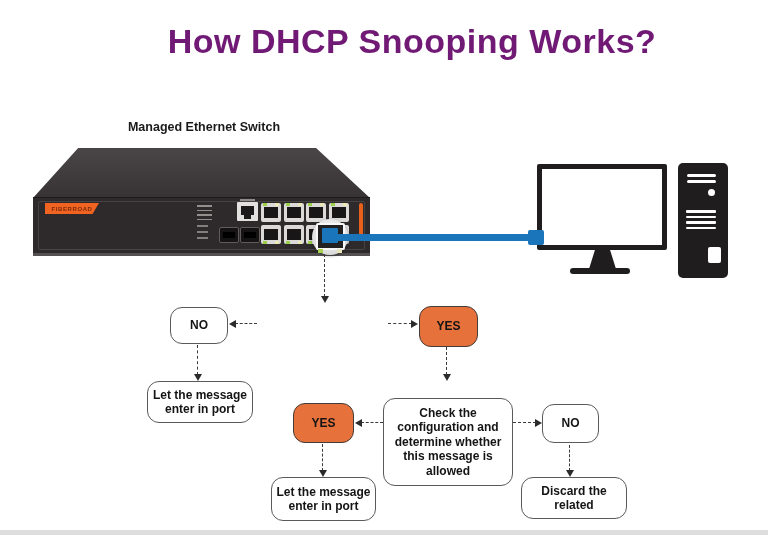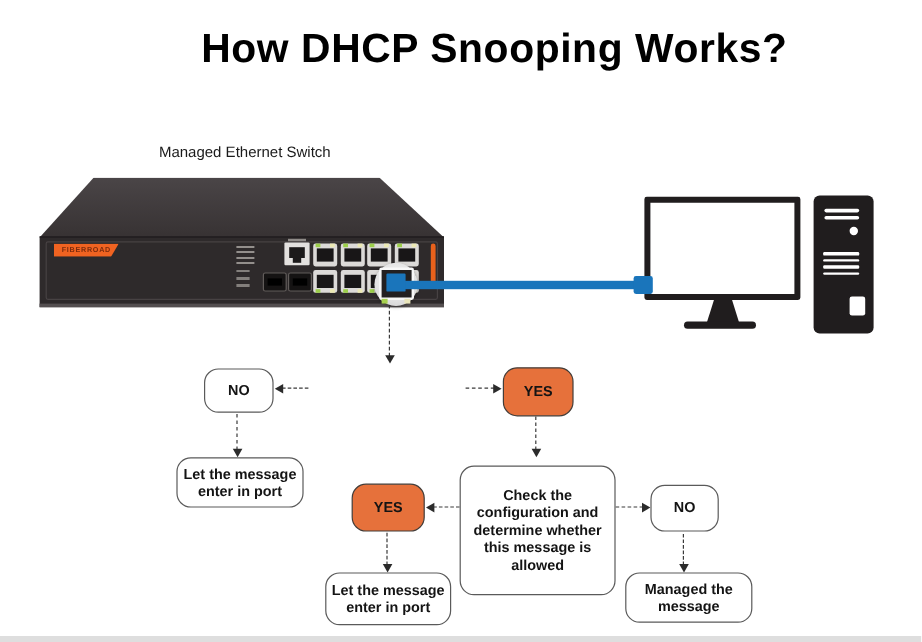--- a/index.html
+++ b/index.html
@@ -1,25 +1,25 @@
 <!DOCTYPE html>
 <html><head>
 <meta charset="utf-8">
 <style>
   html,body{margin:0;padding:0;background:#ffffff;}
   body{font-family:"Liberation Sans", sans-serif;}
   .canvas{position:relative;width:768px;height:535px;background:#ffffff;overflow:hidden;}
 
   
   .title{position:absolute;left:56px;right:0;top:22px;margin:0;text-align:center;
-         font-size:34px;font-weight:600;letter-spacing:.5px;color:#000000;}
+         font-size:34px;font-weight:600;letter-spacing:.5px;color:#701a75;}
 
   
   .switch-label{position:absolute;left:124px;top:120px;width:160px;text-align:center;
-                font-size:12.5px;font-weight:normal;color:#1a1a1a;}
+                font-size:12.5px;font-weight:bold;color:#1a1a1a;}
   .switch{position:absolute;left:33px;top:148px;width:337px;height:110px;}
   .sw-top{position:absolute;left:0;top:0;width:337px;height:50px;
           background:linear-gradient(180deg,#4a4547 0%,#373233 100%);
           clip-path:polygon(13.4% 0,84% 0,100% 100%,0 100%);}
   .sw-front{position:absolute;left:0;top:49px;width:337px;height:55px;background:#2E2A2B;
             border-top:1px solid #1d1a1b;border-bottom:3px solid #544f50;}
   .sw-panel{position:absolute;left:5px;right:5px;top:3px;bottom:3px;border:1px solid #474243;border-radius:2px;}
   .brand{position:absolute;left:12px;top:5px;width:54px;height:11px;background:#F06321;
          clip-path:polygon(0 0,100% 0,88% 100%,0 100%);
          font-size:6px;font-weight:bold;color:#7e2c0d;letter-spacing:.6px;
@@ -77,21 +77,21 @@
   
   .fbox{position:absolute;display:flex;align-items:center;justify-content:center;text-align:center;
         font-weight:bold;font-size:12px;line-height:14.5px;color:#141414;background:#ffffff;
         border:1.4px solid #5a5a5a;border-radius:12px;padding:2px 4px;box-sizing:border-box;}
   .fbox.orange{background:#E6713B;border-color:#433d39;}
   .b-no1{left:170px;top:307px;width:58px;height:37px;}
   .b-q{left:257px;top:305px;width:131px;height:40px;}
   .b-yes1{left:419px;top:306px;width:59px;height:41px;}
   .b-let1{left:147px;top:381px;width:106px;height:42px;}
   .b-yes2{left:293px;top:403px;width:61px;height:40px;}
-  .b-check{left:383px;top:388px;width:130px;height:108px;}
+  .b-check{left:383px;top:398px;width:130px;height:88px;}
   .b-no2{left:542px;top:404px;width:57px;height:39px;}
   .b-let2{left:271px;top:477px;width:105px;height:44px;}
   .b-discard{left:521px;top:477px;width:106px;height:42px;}
 
   
   .arrow{position:absolute;}
   .av{width:8px;}
   .av .line{position:absolute;left:3px;top:0;bottom:6px;width:0;border-left:1.8px dashed #3a3a3a;}
   .av .head{position:absolute;left:0;bottom:0;width:0;height:0;
             border-left:4px solid transparent;border-right:4px solid transparent;border-top:7px solid #2b2b2b;}
@@ -235,16 +235,16 @@
     <div class="head"></div>
   </div>
 
   <div class="fbox b-no1">NO</div>
   <div class="fbox orange b-yes1">YES</div>
   <div class="fbox b-let1">Let the message enter in port</div>
   <div class="fbox orange b-yes2">YES</div>
   <div class="fbox b-check">Check the configuration and determine whether this message is allowed</div>
   <div class="fbox b-no2">NO</div>
   <div class="fbox b-let2">Let the message enter in port</div>
-  <div class="fbox b-discard">Managed the message</div>
+  <div class="fbox b-discard">Discard the related</div>
 
   <div class="bottom-edge"></div>
 </div>
 
 </body></html>

